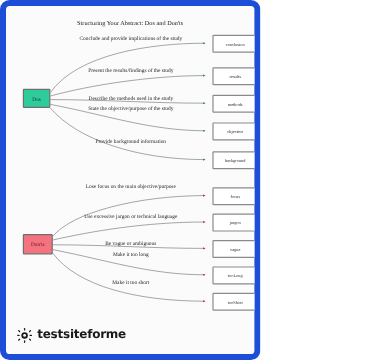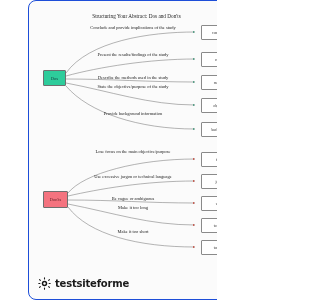--- a/index.html
+++ b/index.html
@@ -6,25 +6,24 @@
   body{
     width:217px;height:300px;
     background:#ffffff;
     font-family:"Liberation Serif", serif;
     overflow:hidden;
   }
   #stage{
     position:relative;
     width:217px;height:300px;
     background:#fbfbfb;
-    border:1px solid #1d4ed8;
+    border:5px solid #1d4ed8;
     border-radius:8px;
     box-sizing:border-box;
     overflow:hidden;
-    margin-left:28px;
   }
   #edge-layer{
     position:absolute;left:0;top:0;width:217px;height:300px;
     pointer-events:none;
   }
   .diagram-title{
     position:absolute;
     left:0;right:0;
     top:12px;
     text-align:center;

